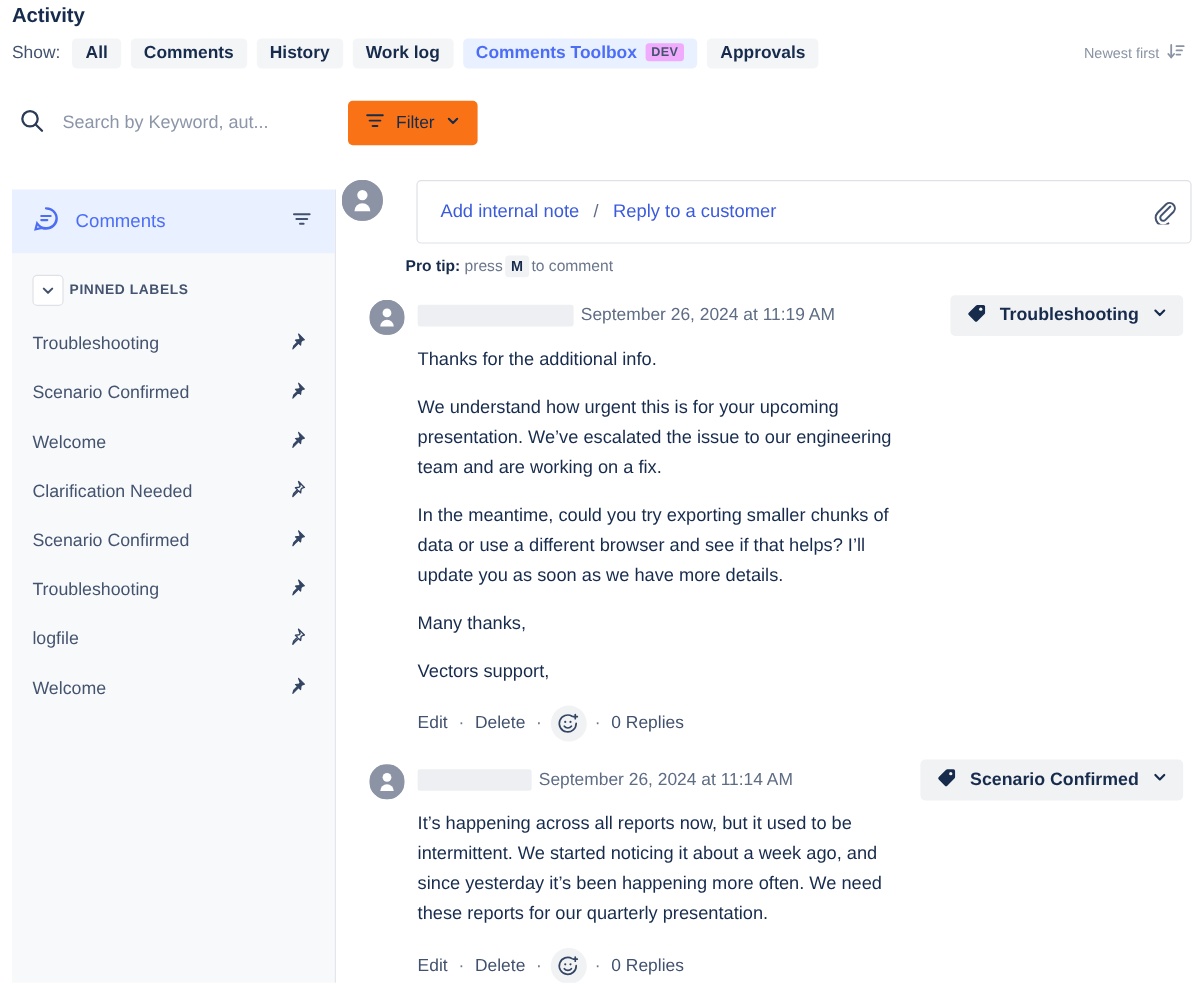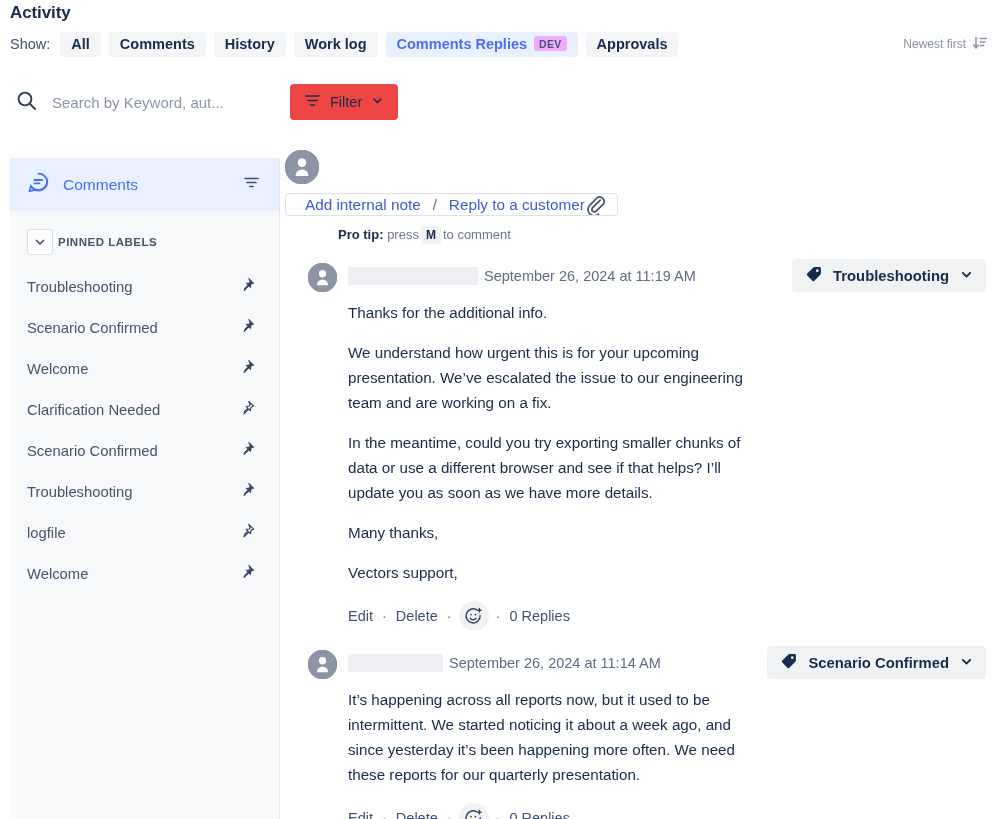--- a/index.html
+++ b/index.html
@@ -53,21 +53,21 @@
     padding: 4px 6px; width: 262px; cursor: text;
   }
   .search-input {
     border: 0; outline: 0; background: transparent;
     font-family: "Liberation Sans", sans-serif;
     font-size: 15px; color: #42526E; width: 100%;
   }
   .search-input::placeholder { color: #8C96A8; }
   .filter-btn {
     display: flex; align-items: center; gap: 9px;
-    background: #ef4444; border-radius: 4px;
+    background: #f97316; border-radius: 4px;
     padding: 8px 14px; font-size: 14.5px; color: #172B4D;
     cursor: pointer; font-weight: 500;
   }
 
   
   .sidebar {
     position: absolute; left: 10px; top: 158px;
     width: 270px; height: 661px;
     background: #F8F9FB;
     border-right: 1px solid #E4E6EA;
@@ -104,21 +104,21 @@
   
   .main { position: absolute; left: 281px; top: 150px; right: 0; bottom: 0; }
 
   .avatar {
     width: 34px; height: 34px; border-radius: 50%;
     background: #8B93A5; flex: none;
     display: flex; align-items: center; justify-content: center;
   }
   .avatar.sm { width: 29px; height: 29px; }
 
-  .composer-row { display: flex; align-items: flex-start; gap: 9px; padding-left: 4px; flex-direction: column; }
+  .composer-row { display: flex; align-items: flex-start; gap: 28px; padding-left: 4px; }
   .composer-box {
     flex: 1; margin-right: 5px;
     border: 1px solid #DFE1E6; border-radius: 4px; background: #fff;
     height: 53px; display: flex; align-items: center;
     padding: 0 11px 0 19px; cursor: text;
   }
   .composer-link { color: #3B5BDB; font-size: 15.3px; cursor: pointer; }
   .composer-sep { color: #5E6C84; font-size: 15px; margin: 0 12px; }
   .clip { margin-left: auto; cursor: pointer; display: flex; }
   .protip {
@@ -177,21 +177,21 @@
     <div class="tab">
       <span>Comments</span>
     </div>
     <div class="tab">
       <span>History</span>
     </div>
     <div class="tab">
       <span>Work log</span>
     </div>
     <div class="tab active">
-      <span>Comments Replies</span>
+      <span>Comments Toolbox</span>
       <span class="dev-badge">DEV</span>
     </div>
     <div class="tab">
       <span>Approvals</span>
     </div>
 
     <div class="sort-control">
       <span>Newest first</span>
       <span>
         <svg width="16" height="16" viewBox="0 0 16 16" fill="none" stroke="#8993A4" stroke-width="1.5" stroke-linecap="round">

